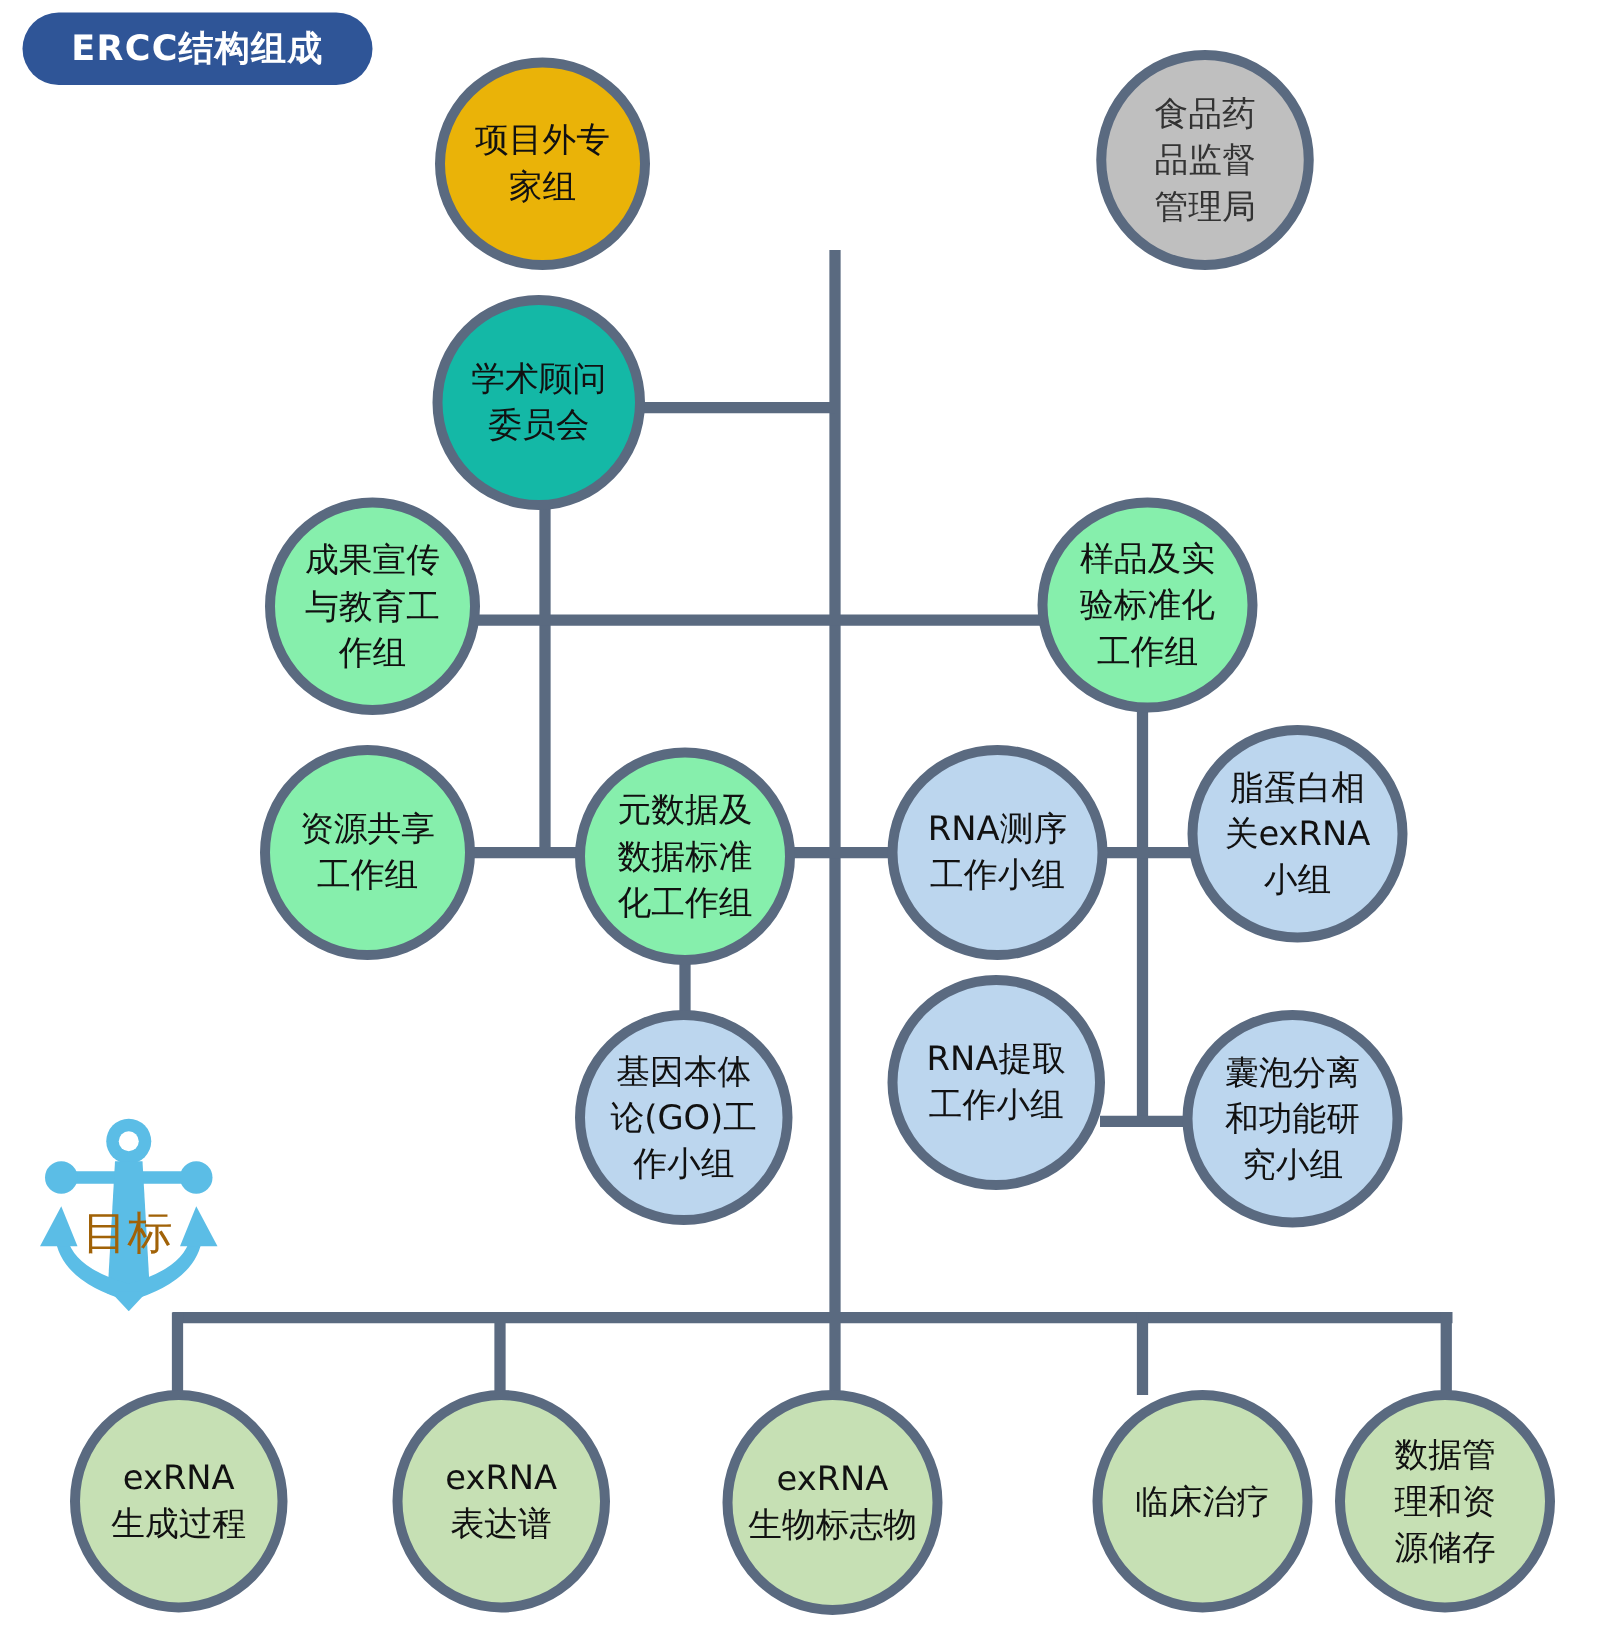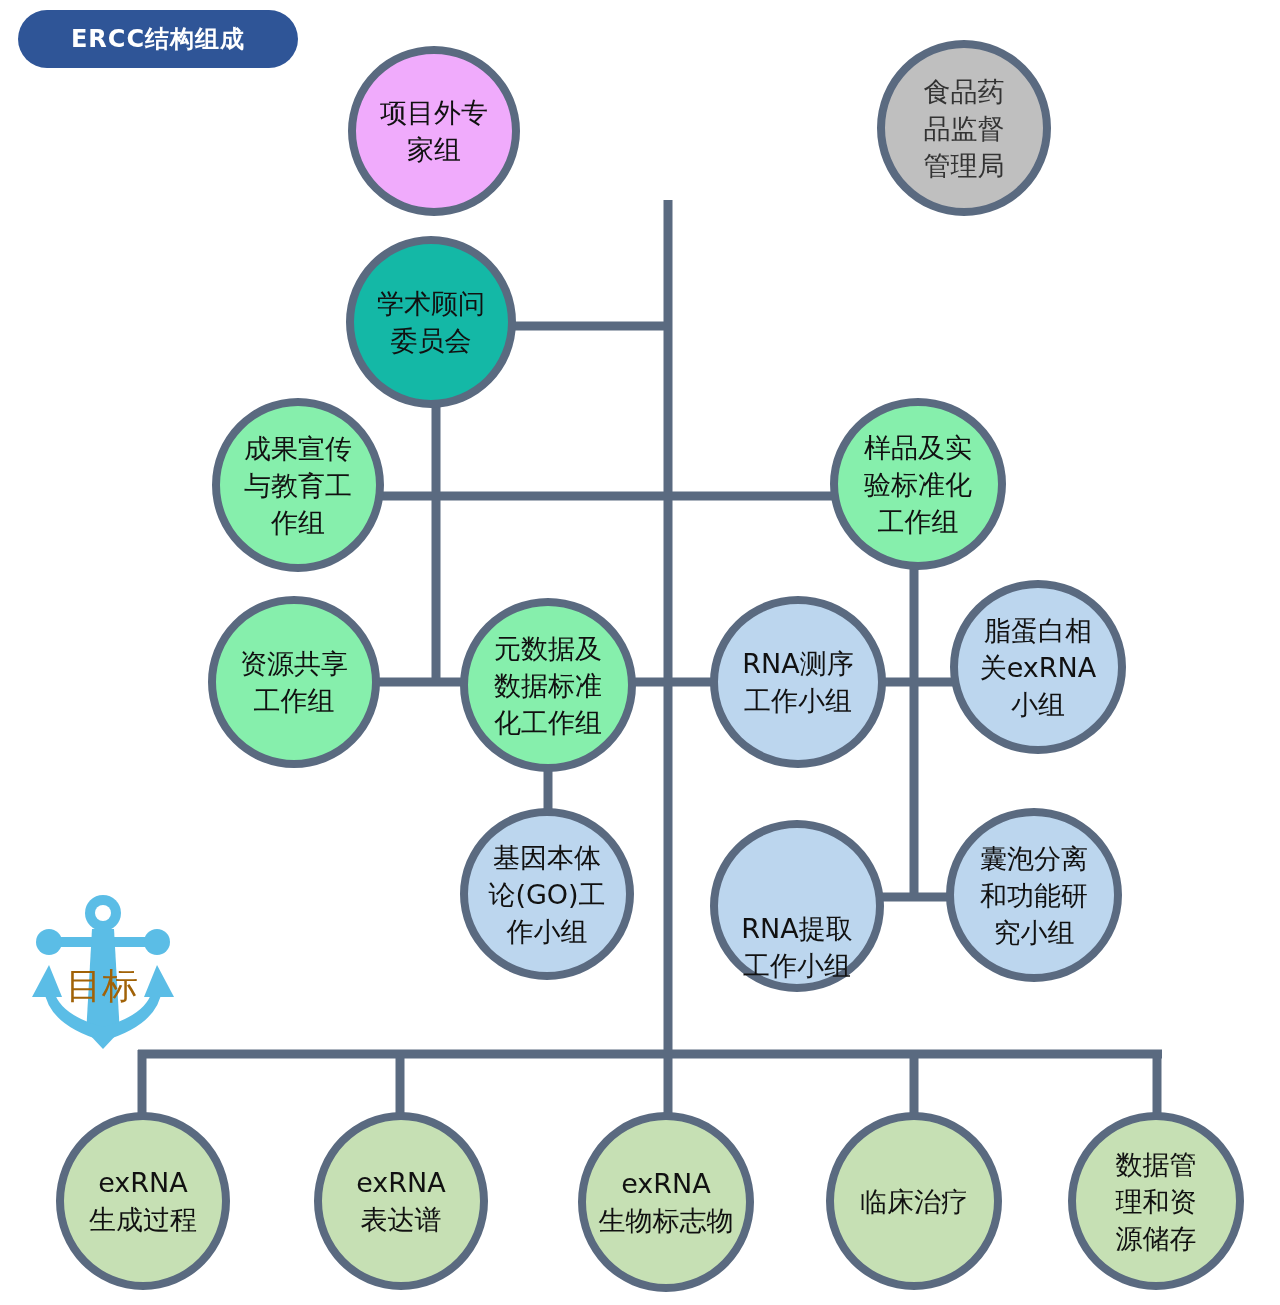--- a/index.html
+++ b/index.html
@@ -3,31 +3,31 @@
   <meta charset="utf-8">
   <style>
     html, body { margin: 0; padding: 0; background: #ffffff; }
     body { width: 1280px; height: 1305px; position: relative; overflow: hidden;
            font-family: "DejaVu Sans", "Liberation Sans", sans-serif; }
     .canvas { position: absolute; left: 0; top: 0; width: 1280px; height: 1305px; }
     svg.connectors { position: absolute; left: 0; top: 0; }
     .title-pill {
       position: absolute; left: 18px; top: 10px; width: 280px; height: 58px;
       background: #2f5597; border-radius: 29px; color: #ffffff;
-      font-weight: bold; font-size: 24px; line-height: 58px; text-align: center;
+      font-weight: bold; font-size: 28px; line-height: 58px; text-align: center;
       letter-spacing: 1px;
     }
     .node {
       position: absolute; box-sizing: border-box; border: 8px solid #5a6a80;
       border-radius: 50%; display: flex; align-items: center; justify-content: center;
       text-align: center; color: #111111; font-size: 27px; line-height: 37px;
       padding: 0 10px; white-space: pre-line; word-break: keep-all;
     }
     .node .label { display: block; }
-    .node.yellow { background: #f0abfc; }
+    .node.yellow { background: #eab308; font-family: Liberation Serif, serif; }
     .node.navy { background: #2f5597; color: #ffffff; font-size: 30px; line-height: 42px; }
     .node.grey { background: #bfbfbf; color: #333333; }
     .node.purple { background: #14b8a6; }
     .node.pink { background: #86efac; }
     .node.blue { background: #bcd6ee; }
     .node.green { background: #c6e0b4; }
     .anchor { position: absolute; left: 28px; top: 893px; width: 150px; height: 156px; }
     .anchor-label { position: absolute; left: 66px; top: 962px; font-size: 36px; color: #a16207; }
   </style>
 </head>
@@ -111,21 +111,21 @@
     <span class="label">脂蛋白相
 关exRNA
 小组</span>
   </div>
 
   <div class="node blue" style="left:460px;top:808px;width:174px;height:172px;">
     <span class="label">基因本体
 论(GO)工
 作小组</span>
   </div>
-  <div class="node blue" style="left:710px;top:820px;width:174px;height:172px;align-items:flex-end;">
+  <div class="node blue" style="left:710px;top:780px;width:174px;height:172px;">
     <span class="label">RNA提取
 工作小组</span>
   </div>
   <div class="node blue" style="left:946px;top:808px;width:176px;height:174px;">
     <span class="label">囊泡分离
 和功能研
 究小组</span>
   </div>
 
   <svg class="anchor" viewBox="0 0 150 156">
@@ -149,21 +149,21 @@
 生成过程</span>
   </div>
   <div class="node green" style="left:314px;top:1112px;width:174px;height:178px;">
     <span class="label">exRNA
 表达谱</span>
   </div>
   <div class="node green" style="left:578px;top:1112px;width:176px;height:180px;">
     <span class="label" style="margin:0 -14px;">exRNA
 生物标志物</span>
   </div>
-  <div class="node green" style="left:826px;top:1112px;width:176px;height:178px;text-align:right;">
+  <div class="node green" style="left:874px;top:1112px;width:176px;height:178px;text-align:right;">
     <span class="label">临床治疗</span>
   </div>
   <div class="node green" style="left:1068px;top:1112px;width:176px;height:178px;">
     <span class="label">数据管
 理和资
 源储存</span>
   </div>
 
 </div>
 

